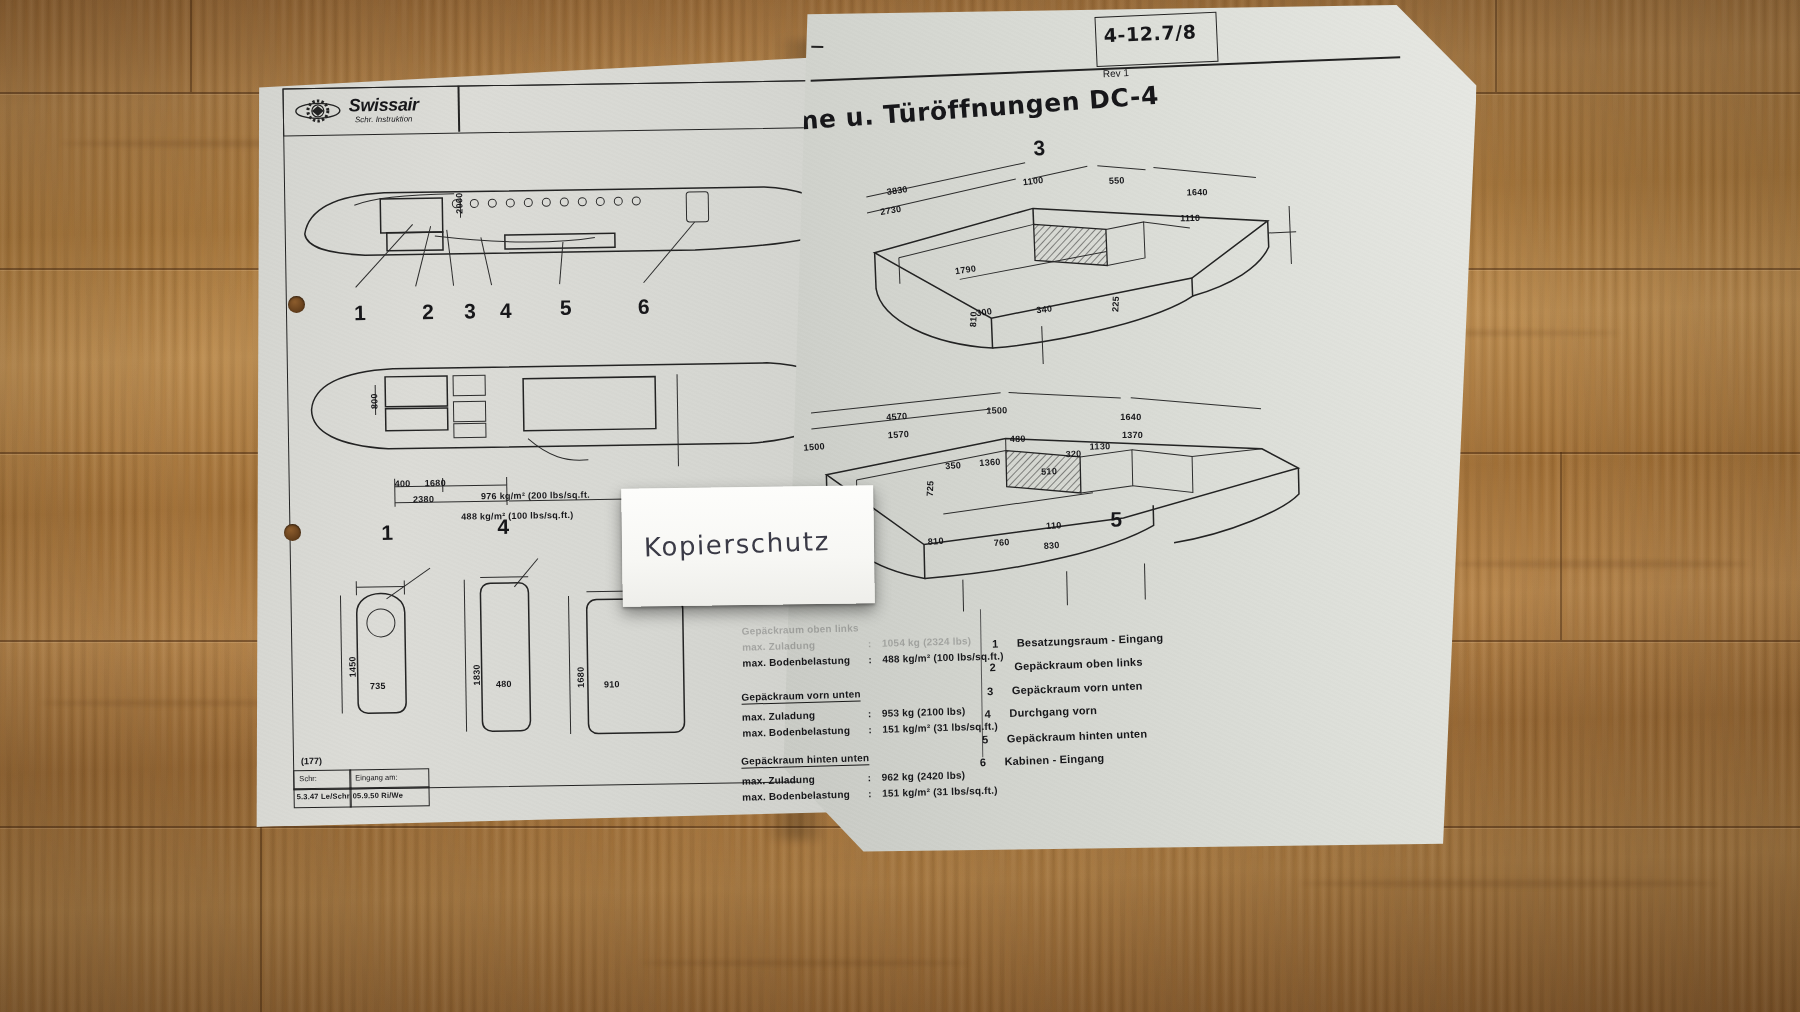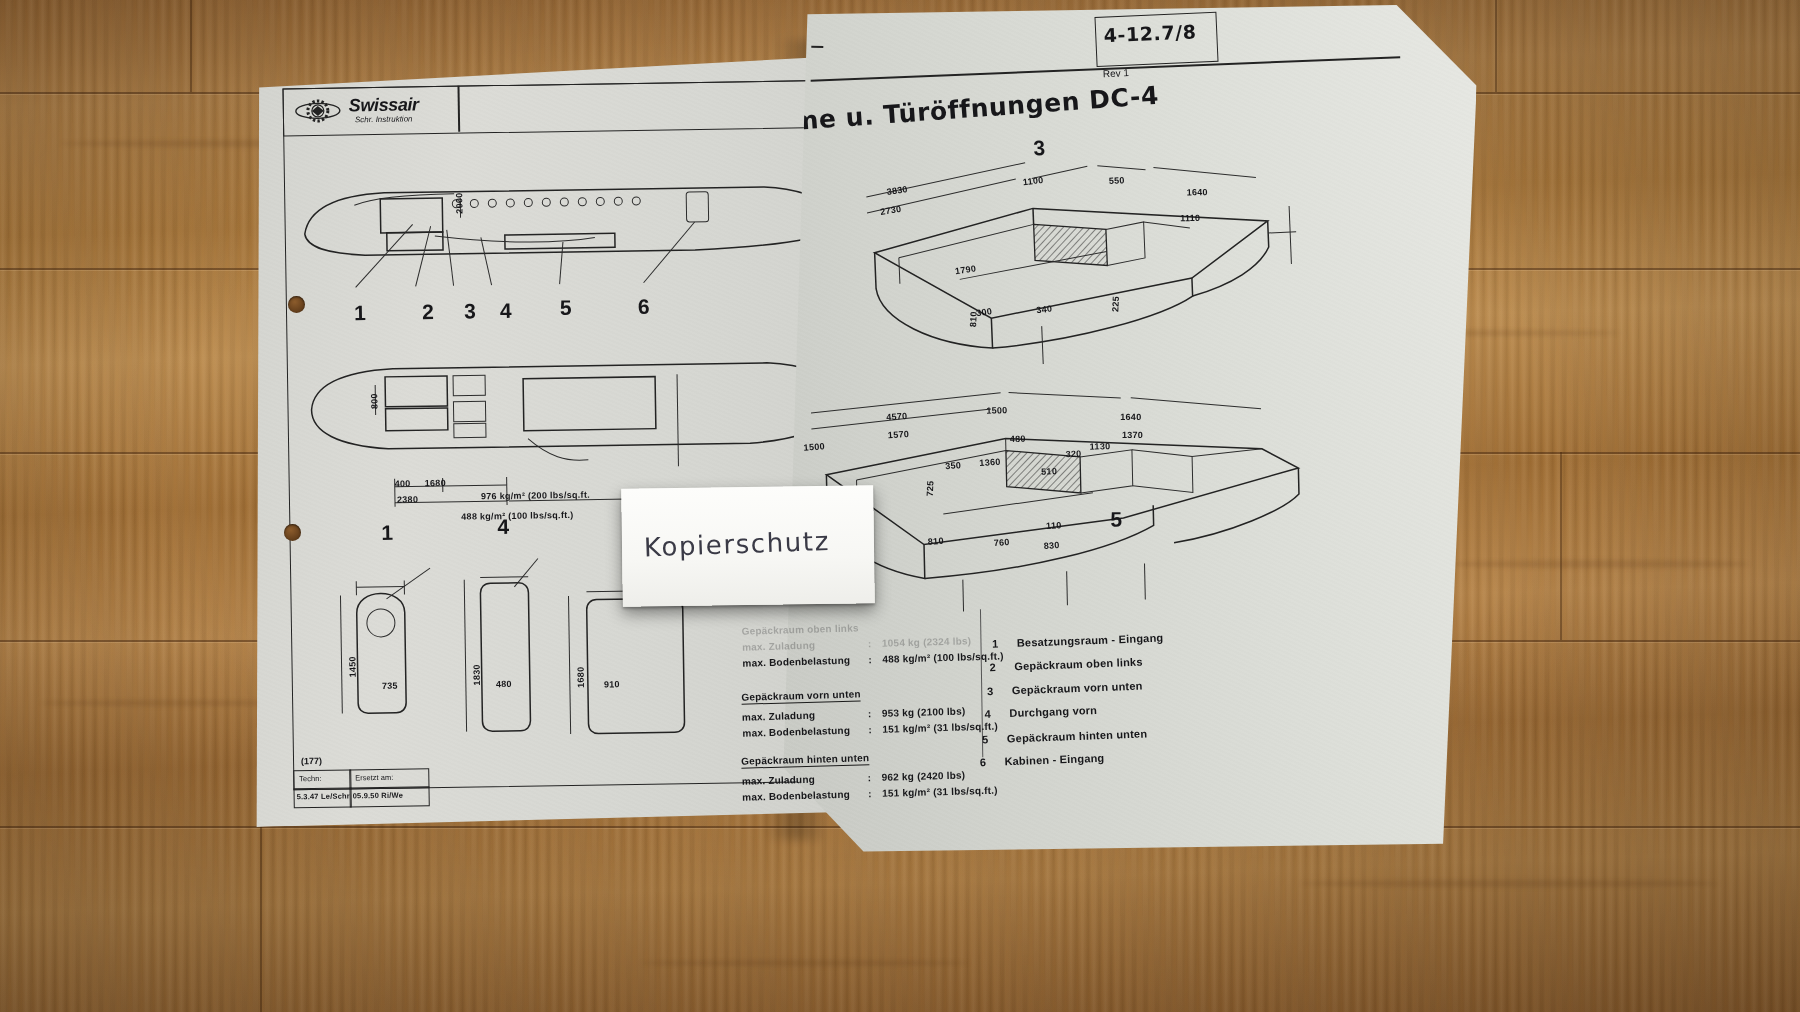--- a/index.html
+++ b/index.html
@@ -183,21 +183,21 @@
     <svg width="420" height="60" style="left:140px;top:418px">
       <line class="s-thin" x1="6" y1="14" x2="118" y2="14"></line>
       <line class="s-thin" x1="6" y1="6" x2="6" y2="34"></line>
       <line class="s-thin" x1="54" y1="6" x2="54" y2="20"></line>
       <line class="s-thin" x1="118" y1="6" x2="118" y2="34"></line>
       <line class="s-thin" x1="6" y1="30" x2="118" y2="30"></line>
       <line class="s-thin" x1="120" y1="30" x2="300" y2="30"></line>
     </svg>
     <div class="t dim" style="left:146px;top:424px">400</div>
     <div class="t dim" style="left:176px;top:424px">1680</div>
-    <div class="t dim" style="left:148px;top:440px">2380</div>
+    <div class="t dim" style="left:164px;top:440px">2380</div>
     <div class="t dim" style="left:232px;top:438px;font-size:9px">976 kg/m² (200 lbs/sq.ft.</div>
     <div class="t dim" style="left:212px;top:458px;font-size:9px">488 kg/m² (100 lbs/sq.ft.)</div>
 
     <div class="t num-big" style="left:132px;top:466px">1</div>
     <div class="t num-big" style="left:248px;top:462px">4</div>
 
     <svg width="520" height="210" style="left:50px;top:500px">
 
       <path class="s-stroke" d="M56,58 C56,32 104,32 104,58 L104,148 C104,154 100,158 94,158 L66,158 C60,158 56,154 56,148 Z"></path>
       <circle class="s-thin" cx="80" cy="68" r="14"></circle>
@@ -210,33 +210,33 @@
       <path class="s-stroke" d="M190,30 L218,30 C224,30 228,34 228,40 L228,168 C228,174 224,178 218,178 L190,178 C184,178 180,174 180,168 L180,40 C180,34 184,30 190,30 Z"></path>
       <line class="s-thin" x1="164" y1="26" x2="164" y2="178"></line>
       <line class="s-thin" x1="180" y1="24" x2="228" y2="24"></line>
       <line class="s-thin" x1="214" y1="34" x2="238" y2="6"></line>
 
       <path class="s-stroke" d="M296,48 L372,48 C378,48 382,52 382,58 L382,172 C382,178 378,182 372,182 L296,182 C290,182 286,178 286,172 L286,58 C286,52 290,48 296,48 Z"></path>
       <line class="s-thin" x1="268" y1="44" x2="268" y2="182"></line>
       <line class="s-thin" x1="286" y1="40" x2="382" y2="40"></line>
     </svg>
     <div class="t dim" style="left:96px;top:622px;transform:rotate(-90deg);transform-origin:left top;">1450</div>
-    <div class="t dim" style="left:130px;top:626px">735</div>
+    <div class="t dim" style="left:118px;top:626px">735</div>
     <div class="t dim" style="left:220px;top:632px;transform:rotate(-90deg);transform-origin:left top;">1830</div>
     <div class="t dim" style="left:244px;top:626px">480</div>
     <div class="t dim" style="left:324px;top:636px;transform:rotate(-90deg);transform-origin:left top;">1680</div>
     <div class="t dim" style="left:352px;top:628px">910</div>
 
     <div class="t" style="left:48px;top:700px;font-size:9px;font-weight:700;">(177)</div>
     <div class="cell" style="left:40px;top:714px;width:56px;height:18px;"></div>
     <div class="cell" style="left:96px;top:714px;width:78px;height:18px;"></div>
     <div class="cell" style="left:40px;top:732px;width:56px;height:18px;"></div>
     <div class="cell" style="left:96px;top:732px;width:78px;height:18px;"></div>
-    <div class="t" style="left:46px;top:718px;font-size:7.5px;">Techn:</div>
-    <div class="t" style="left:102px;top:718px;font-size:7.5px;">Ersetzt am:</div>
+    <div class="t" style="left:46px;top:718px;font-size:7.5px;">Schr:</div>
+    <div class="t" style="left:102px;top:718px;font-size:7.5px;">Eingang am:</div>
     <div class="t hand" style="left:43px;top:736px;font-size:7.5px;">5.3.47 Le/Schr</div>
     <div class="t hand" style="left:99px;top:736px;font-size:7.5px;">05.9.50 Ri/We</div>
   </div>
 
   <div class="hole" style="left:288px;top:296px"></div>
   <div class="hole" style="left:284px;top:524px"></div>
 
   <div class="paper" id="page-right">
     <div class="paper-tex"></div>
 

